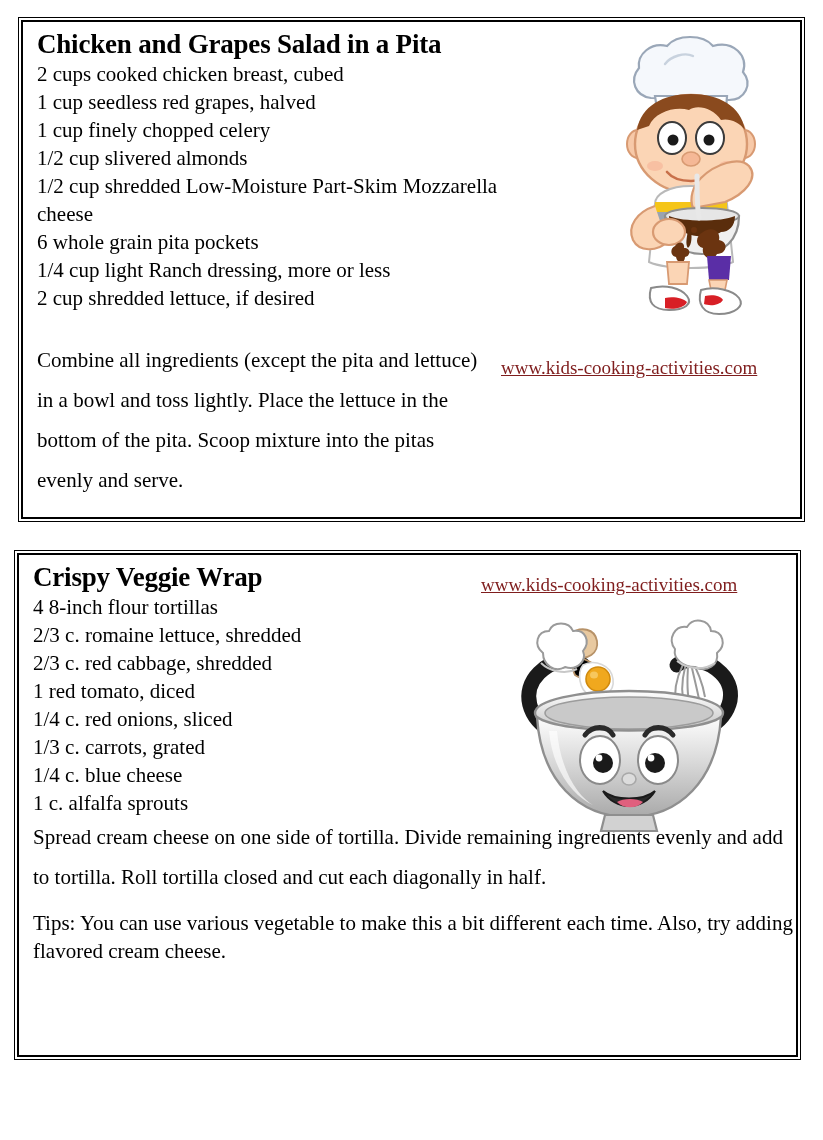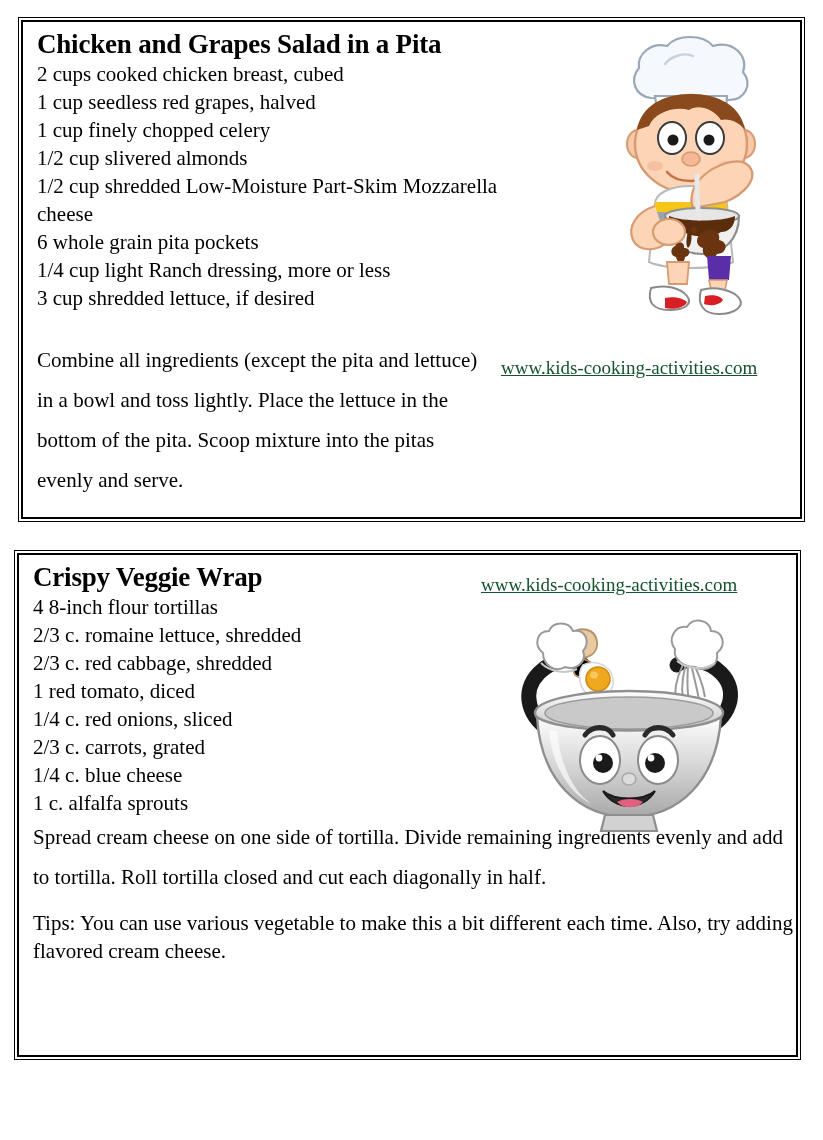--- a/index.html
+++ b/index.html
@@ -95,21 +95,21 @@
   }
 
   .tips {
     font-size: 21px;
     line-height: 28px;
     margin: 0;
   }
 
   
   .site-link {
-    color: #14532d;
+    color: #7f1d1d;
     text-decoration: underline;
     font-size: 19px;
     line-height: 22px;
     white-space: nowrap;
     cursor: pointer;
   }
   #link-card-1 {
     position: absolute;
     left: 478px;
     top: 335px;
@@ -157,21 +157,21 @@
 
         <ul class="ingredient-list">
           <li>2 cups cooked chicken breast, cubed</li>
           <li>1 cup seedless red grapes, halved</li>
           <li>1 cup finely chopped celery</li>
           <li>1/2 cup slivered almonds</li>
           <li>1/2 cup shredded Low-Moisture Part-Skim Mozzarella</li>
           <li>cheese</li>
           <li>6 whole grain pita pockets</li>
           <li>1/4 cup light Ranch dressing, more or less</li>
-          <li>3 cup shredded lettuce, if desired</li>
+          <li>2 cup shredded lettuce, if desired</li>
         </ul>
 
         <p class="instructions first-indent para-narrow">Combine all ingredients (except the pita and lettuce) in a bowl and toss lightly.  Place the lettuce in the bottom of the pita.  Scoop mixture into the pitas evenly and serve.</p>
 
         <a class="site-link" id="link-card-1">www.kids-cooking-activities.com</a>
 
         <div class="illustration" id="chef-illustration">
           <svg viewBox="0 0 210 295" xmlns="http://www.w3.org/2000/svg">
 
             <path d="M58 72 C42 70 36 54 46 42 C44 28 58 16 74 20 C84 8 110 8 120 20 C140 14 156 30 150 46 C160 58 152 74 136 74 Z" fill="#f5f8fc" stroke="#9aa7b8" stroke-width="2.2"></path>
@@ -240,21 +240,21 @@
       <div class="card-body">
 
         <h1 class="recipe-title">Crispy Veggie Wrap</h1>
 
         <ul class="ingredient-list">
           <li>4 8-inch flour tortillas</li>
           <li>2/3 c. romaine lettuce, shredded</li>
           <li>2/3 c. red cabbage, shredded</li>
           <li>1 red tomato, diced</li>
           <li>1/4 c. red onions, sliced</li>
-          <li>2/3 c. carrots, grated</li>
+          <li>1/3 c. carrots, grated</li>
           <li>1/4 c. blue cheese</li>
           <li>1 c. alfalfa sprouts</li>
         </ul>
 
         <p class="instructions para-wide">Spread cream cheese on one side of tortilla.  Divide remaining ingredients evenly and add to tortilla.  Roll tortilla closed and cut each diagonally in half.</p>
 
         <p class="tips para-wide" style="margin-top:12px;">Tips:  You can use various vegetable to make this a bit different each time. Also, try adding flavored cream cheese.</p>
 
         <a class="site-link" id="link-card-2">www.kids-cooking-activities.com</a>
 

